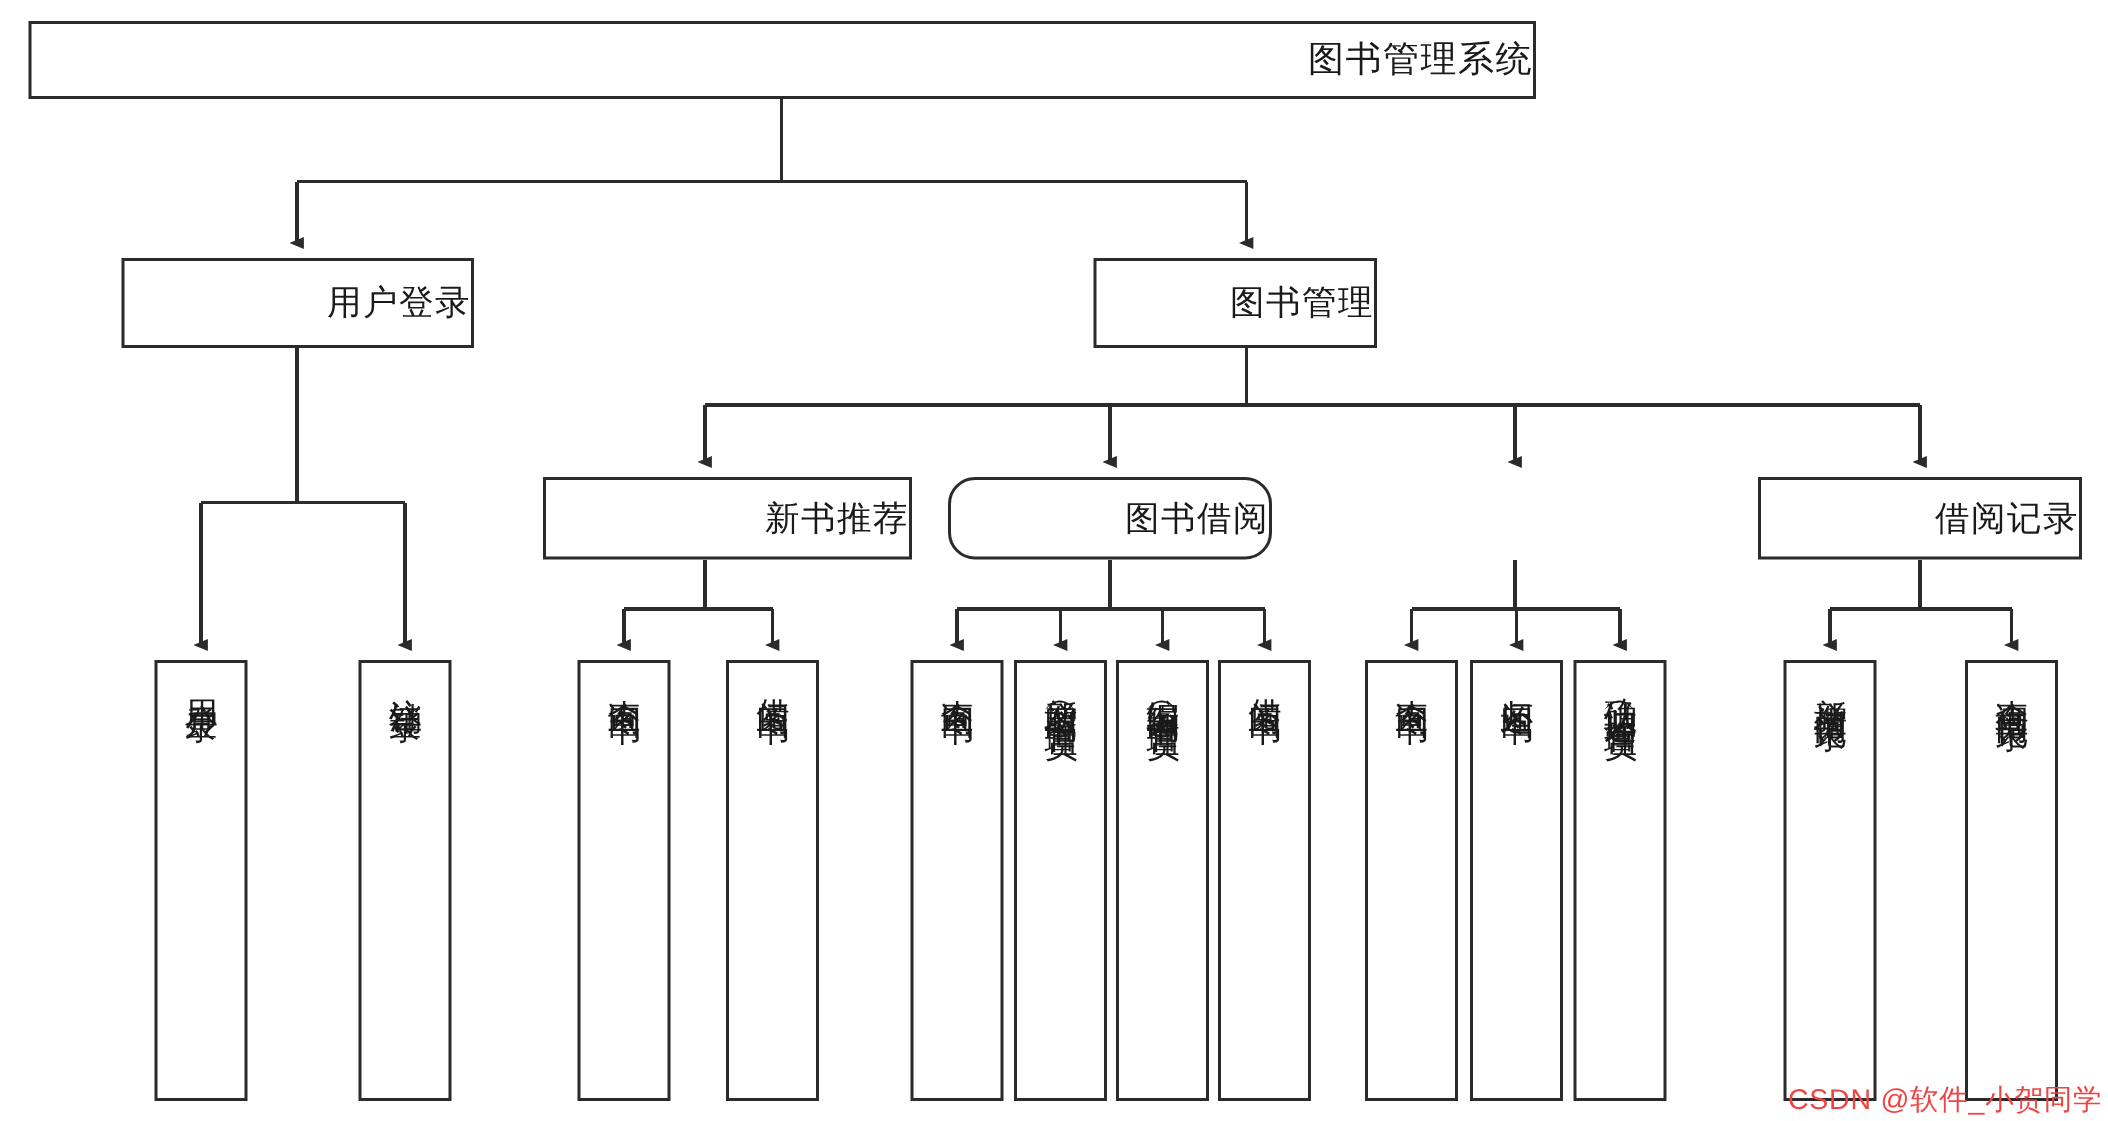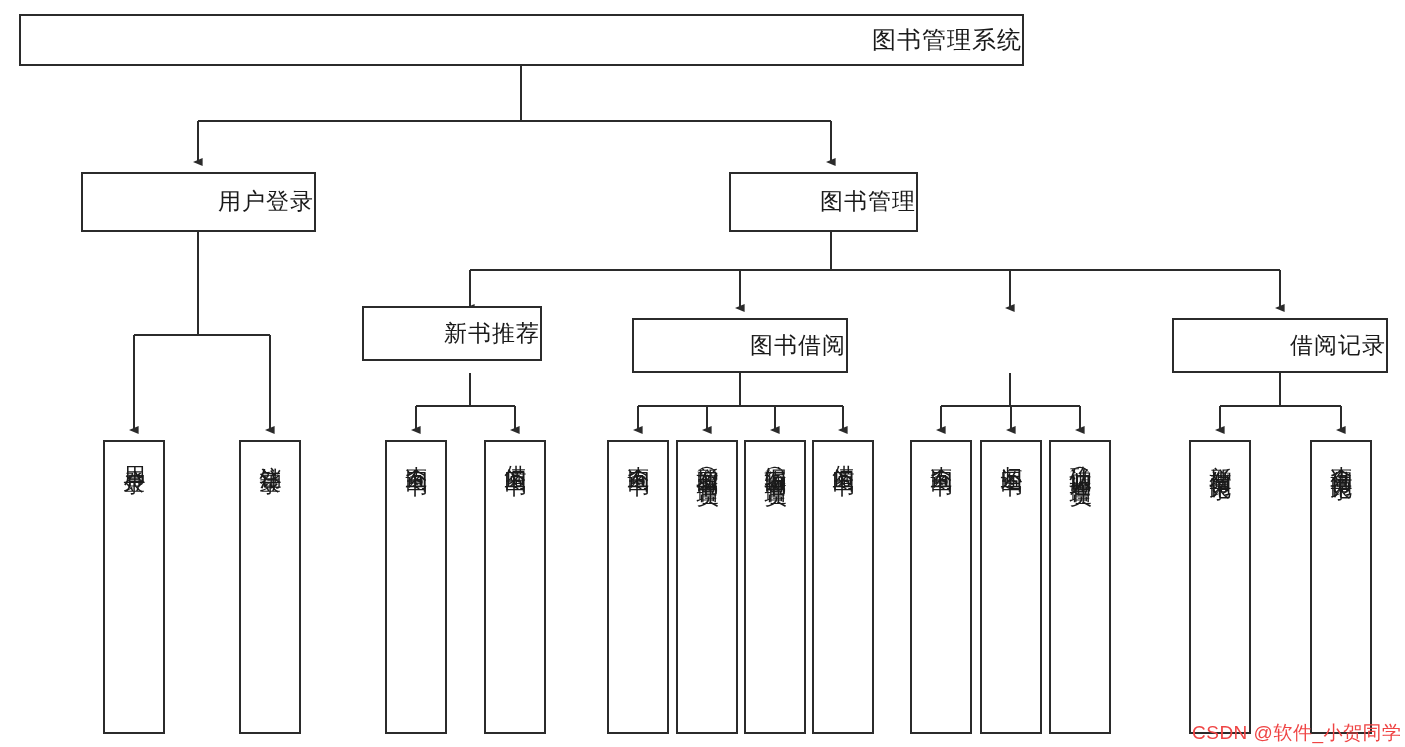--- a/index.html
+++ b/index.html
@@ -123,24 +123,24 @@
     <span>图书管理系统</span>
   </div>
 
   <div class="node horiz" style="left:81px;top:172px;width:235px;height:60px;">
     <span>用户登录</span>
   </div>
   <div class="node horiz" style="left:712px;top:172px;width:189px;height:60px;margin-left:17px;">
     <span>图书管理</span>
   </div>
 
-  <div class="node horiz" style="left:362px;top:306px;width:180px;height:55px;">
+  <div class="node horiz" style="left:362px;top:318px;width:246px;height:55px;">
     <span>新书推荐</span>
   </div>
-  <div class="node horiz" style="left:632px;top:318px;width:216px;height:55px;">
+  <div class="node horiz" style="left:632px;top:318px;width:216px;height:55px;border-radius:18px;">
     <span>图书借阅</span>
   </div>
   <div class="node horiz" style="left:1172px;top:318px;width:216px;height:55px;">
     <span>借阅记录</span>
   </div>
 
   <div class="node vert" style="left:103px;top:440px;width:62px;height:294px;">
     <span class="vlabel">用户登录</span>
   </div>
   <div class="node vert" style="left:239px;top:440px;width:62px;height:294px;">

